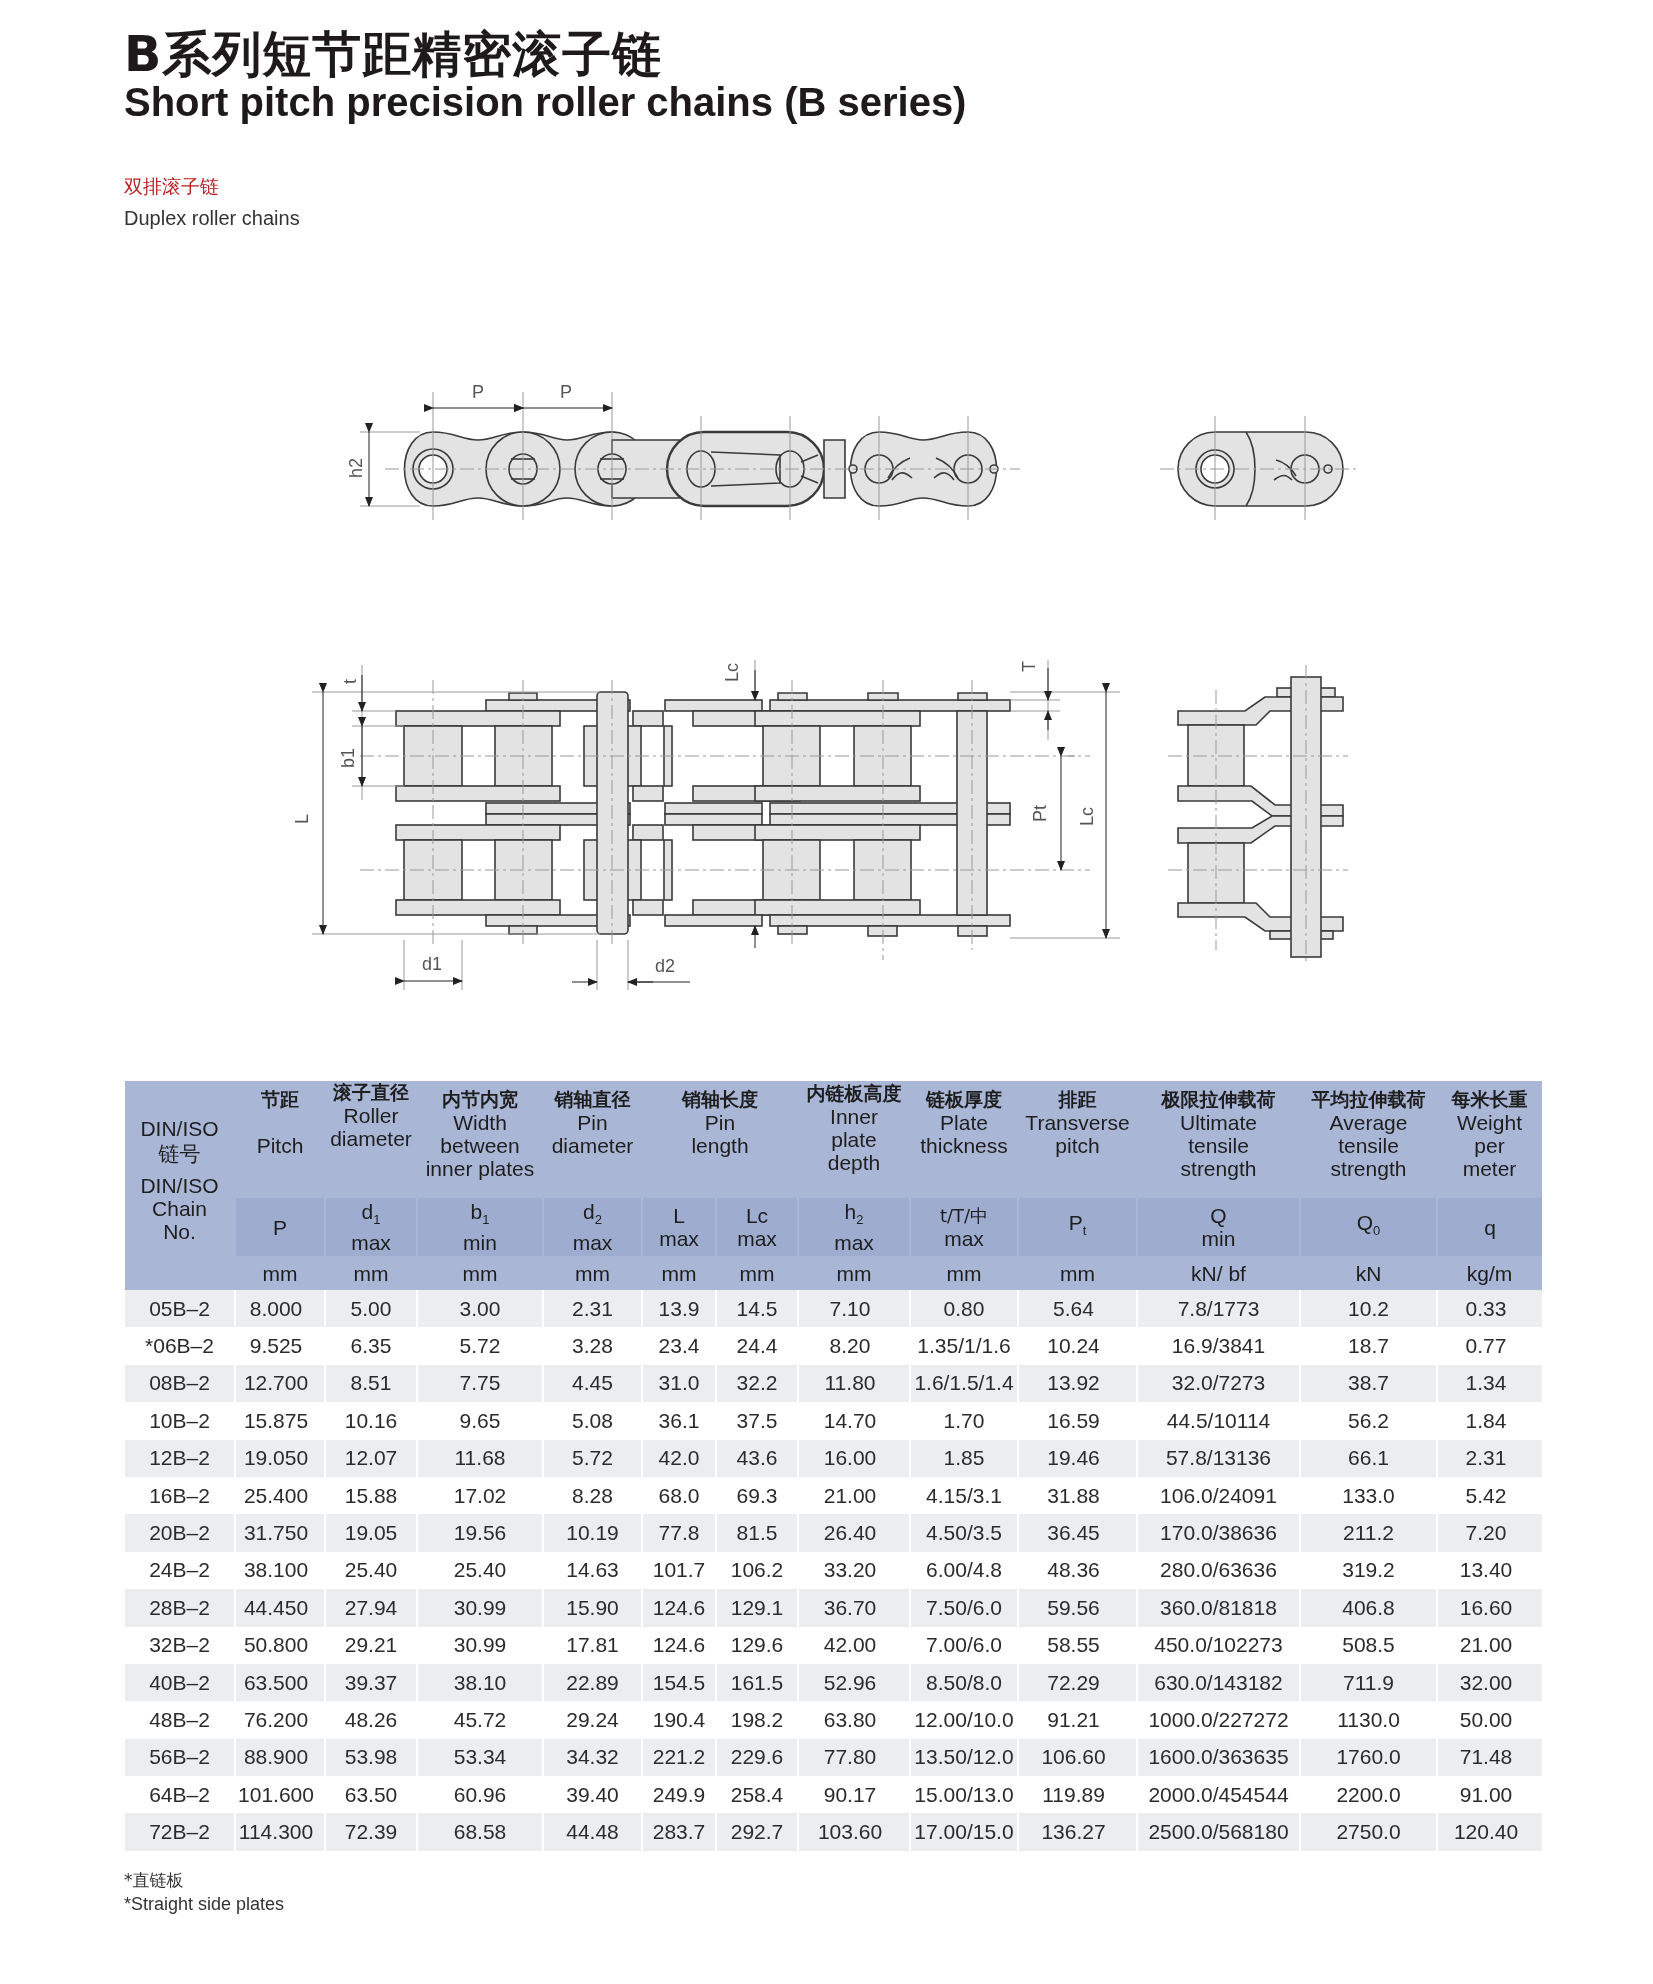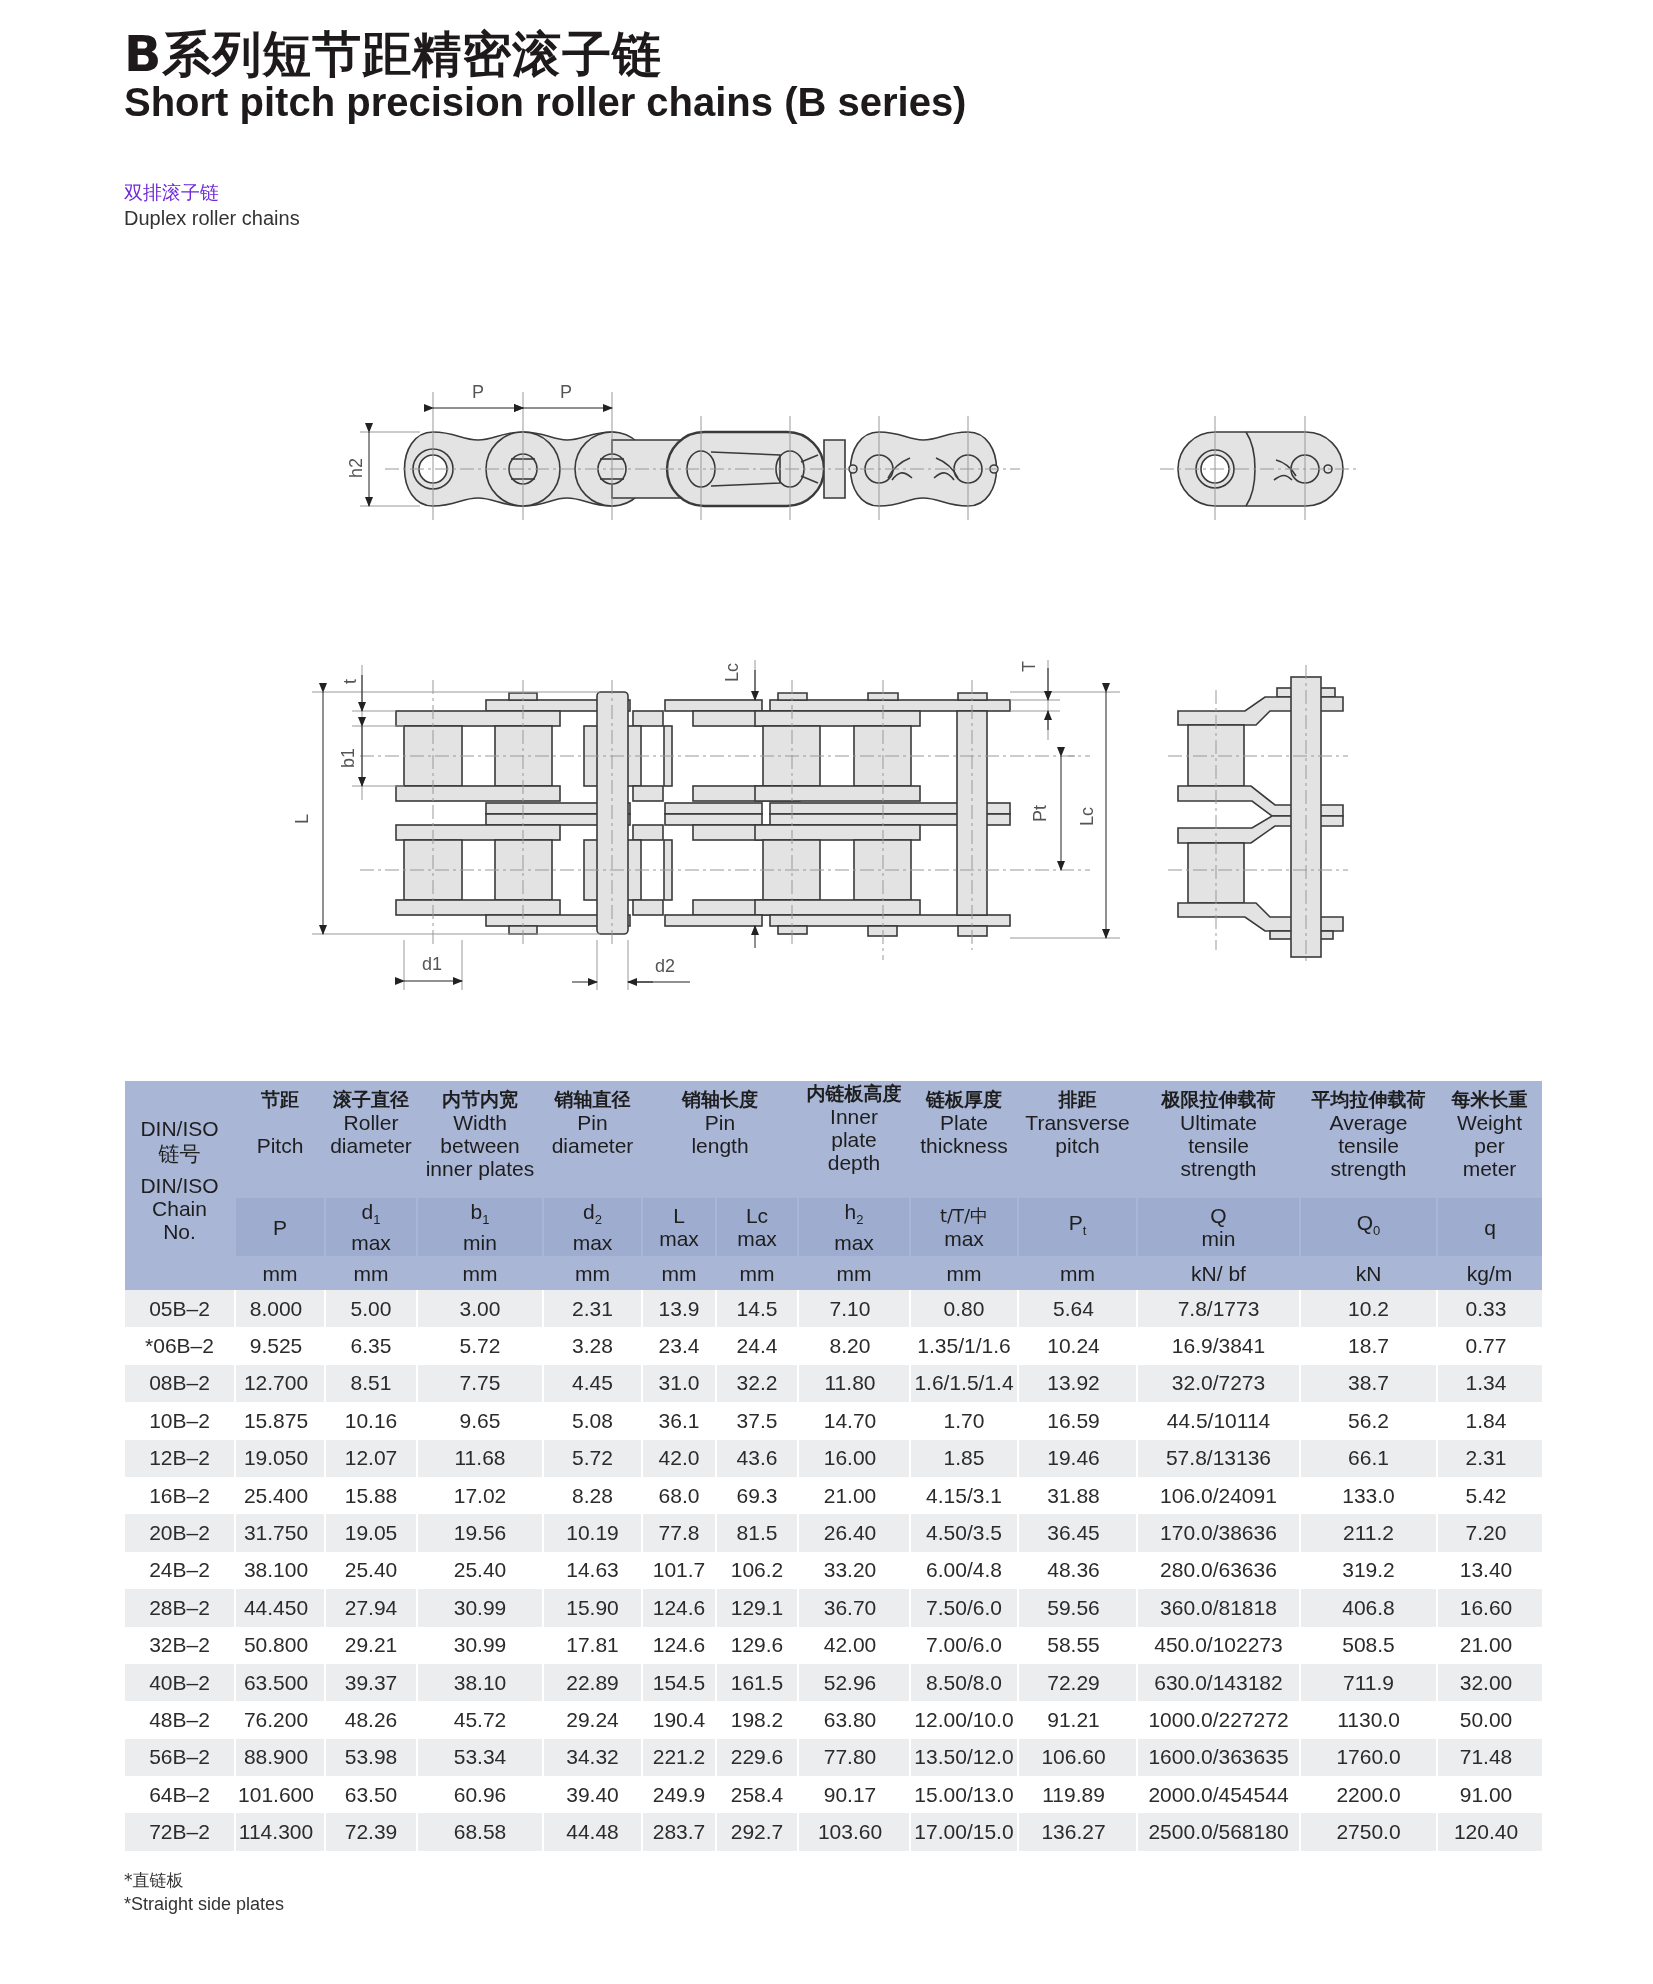--- a/index.html
+++ b/index.html
@@ -2,21 +2,21 @@
 <html><head>
 <meta charset="utf-8">
 <style>
   html, body { margin: 0; padding: 0; background: #ffffff; }
   body { width: 1653px; height: 1984px; position: relative; overflow: hidden;
          font-family: "Liberation Sans", "DejaVu Sans", sans-serif; color: #231f20; }
   .abs { position: absolute; }
   .title-cn { left: 124px; top: 22px; font-size: 49px; font-weight: bold; letter-spacing: 1px;
               font-family: "DejaVu Sans", sans-serif; color: #1e1a1b; white-space: nowrap; }
   .title-en { left: 124px; top: 80px; font-size: 40px; font-weight: bold; color: #1e1a1b; white-space: nowrap; }
-  .sub-cn { left: 124px; top: 180px; font-size: 19px; font-family: "DejaVu Sans", sans-serif; color: #6d28d9; }
+  .sub-cn { left: 124px; top: 174px; font-size: 19px; font-family: "DejaVu Sans", sans-serif; color: #b91c1c; }
   .sub-en { left: 124px; top: 207px; font-size: 20px; color: #333; }
   svg.diagram { position: absolute; left: 0; top: 0; }
   .dim-label { font-family: "Liberation Sans", sans-serif; font-size: 18px; fill: #555; }
 
   
   .spec-table { position: absolute; left: 125px; top: 1081px; width: 1417px; border-collapse: collapse;
                 table-layout: fixed; font-size: 21px; }
   .spec-table th { background: #a9b6d6; color: #1e1e1e; font-weight: normal; text-align: center;
                    vertical-align: middle; padding: 0; line-height: 23px; }
   .spec-table th.sym { background: #9eadcf; height: 58px; border-left: 2px solid #a9b6d6; }
@@ -277,21 +277,21 @@
           <div style="margin-top:8px">DIN/ISO</div>
           <div>Chain</div>
           <div>No.</div>
         </div>
       </th>
       <th style="vertical-align:top;padding-top:7px">
         <div class="cn-head" style="font-family:'DejaVu Sans',sans-serif;font-weight:bold;font-size:19px">节距</div>
         <div style="height:23px"></div>
         <div>Pitch</div>
       </th>
-      <th style="vertical-align:top;padding-top:7px">
+      <th style="vertical-align:top;">
         <div style="font-family:'DejaVu Sans',sans-serif;font-weight:bold;font-size:19px">滚子直径</div>
         <div>Roller</div>
         <div>diameter</div>
       </th>
       <th style="vertical-align:top;padding-top:7px">
         <div style="font-family:'DejaVu Sans',sans-serif;font-weight:bold;font-size:19px">内节内宽</div>
         <div>Width</div>
         <div>between</div>
         <div>inner plates</div>
       </th>

